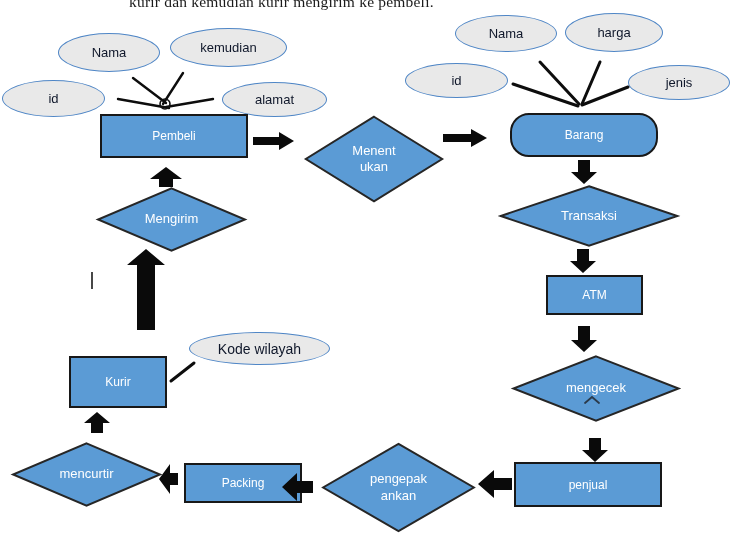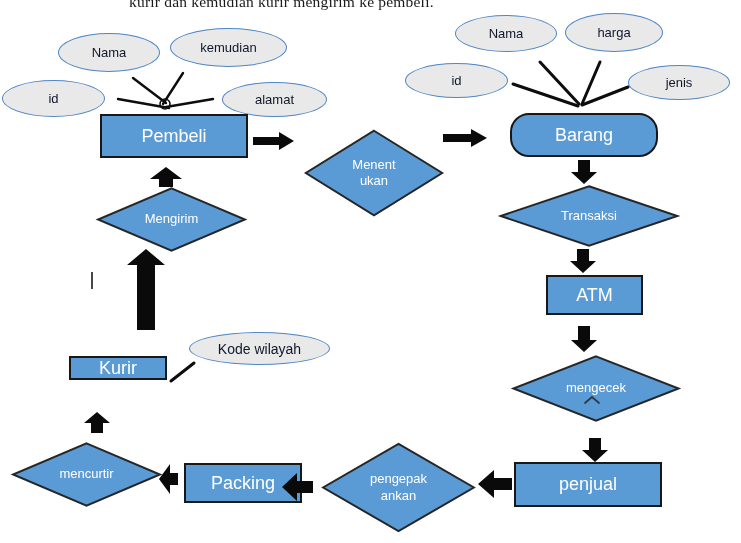--- a/index.html
+++ b/index.html
@@ -7,21 +7,21 @@
     position:relative;width:741px;height:543px;background:#ffffff;
     overflow:hidden;font-family:"Liberation Sans",sans-serif;
   }
   .caption{
     position:absolute;top:-7px;left:129px;
     font-family:"Liberation Serif",serif;font-size:15.5px;color:#1a1a1a;
     white-space:nowrap;letter-spacing:.2px;
   }
   .node{position:absolute;display:flex;align-items:center;justify-content:center;box-sizing:border-box;}
   .rect{
-    background:#5b9bd5;border:2px solid #181818;color:#fff;font-size:18px;
+    background:#5b9bd5;border:2px solid #181818;color:#fff;font-size:12px;
   }
   .ellipse{
     background:#e9e9e9;border:1.5px solid #4f86c6;border-radius:50%;
     color:#0f172a;font-size:13px;
   }
   .diamond{background:transparent;border:none;}
   .diamond svg{position:absolute;inset:0;width:100%;height:100%;}
   .diamond polygon{fill:#5b9bd5;stroke:#262626;stroke-width:2;vector-effect:non-scaling-stroke;}
   .dlbl{
     position:relative;z-index:2;color:#fff;font-size:13px;text-align:center;line-height:1.25;
@@ -35,22 +35,22 @@
   #el-nama-r   {left:455px; top:15px;  width:102px; height:37px;}
   #el-harga    {left:565px; top:13px;  width:98px;  height:39px;}
   #el-id-r     {left:405px; top:63px;  width:103px; height:35px;}
   #el-jenis    {left:628px; top:65px;  width:102px; height:35px;}
   #el-kode     {left:189px; top:332px; width:141px; height:33px;font-size:14px;}
   #r-pembeli{left:100px; top:114px; width:148px; height:44px;}
   #r-barang {left:510px; top:113px; width:148px; height:44px;border-radius:19px;}
   #r-atm    {left:546px; top:275px; width:97px;  height:40px;}
   #r-penjual{left:514px; top:462px; width:148px; height:45px;}
   #r-packing{left:184px; top:463px; width:118px;  height:40px;}
-  #r-kurir  {left:69px;  top:356px; width:98px;  height:24px;}
-  #d-menentukan   {left:303px; top:129px; width:142px; height:88px;}
+  #r-kurir  {left:69px;  top:356px; width:98px;  height:52px;}
+  #d-menentukan   {left:303px; top:115px; width:142px; height:88px;}
   #d-transaksi    {left:497px; top:185px; width:184px; height:62px;}
   #d-mengecek     {left:510px; top:355px; width:172px; height:67px;}
   #d-pengepakankan{left:320px; top:442px; width:157px; height:91px;}
   #d-mencurtir    {left:10px;  top:442px; width:153px; height:65px;}
   #d-mengirim     {left:95px;  top:187px; width:153px; height:65px;}
   .overlay{position:absolute;inset:0;z-index:5;pointer-events:none;}
   .overlay polygon.arrow{fill:#0a0a0a;stroke:none;}
   .overlay line.conn{stroke:#0d0d0d;stroke-width:2.4;stroke-linecap:round;}
   .overlay line.conn-thick{stroke:#0d0d0d;stroke-width:3;stroke-linecap:round;}
   .overlay circle.loop{fill:none;stroke:#111;stroke-width:1.6;}

